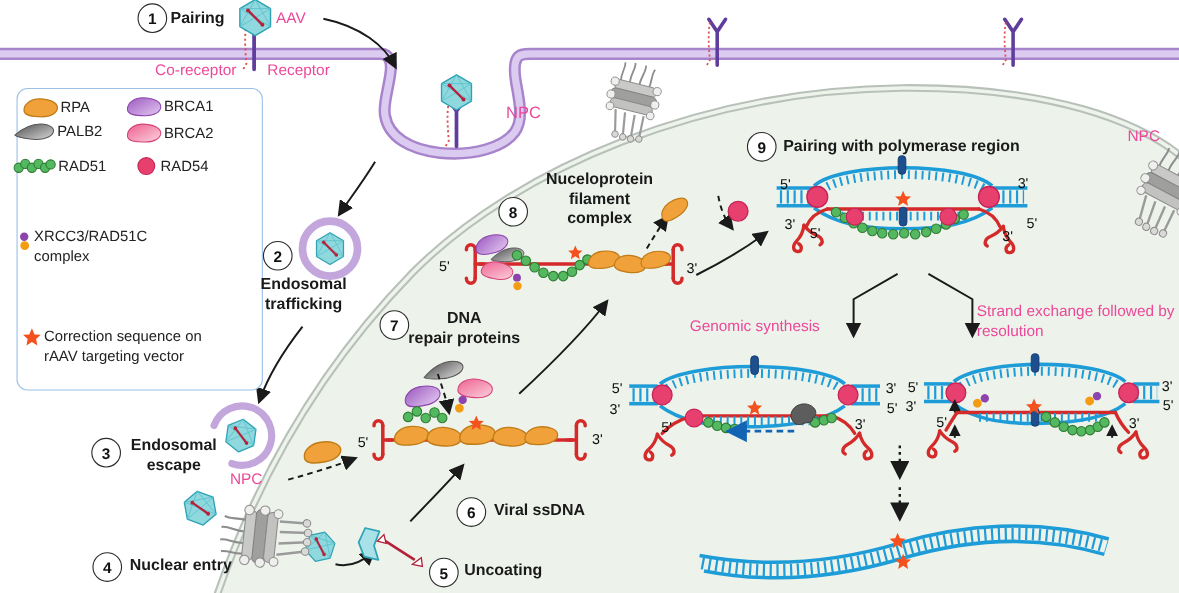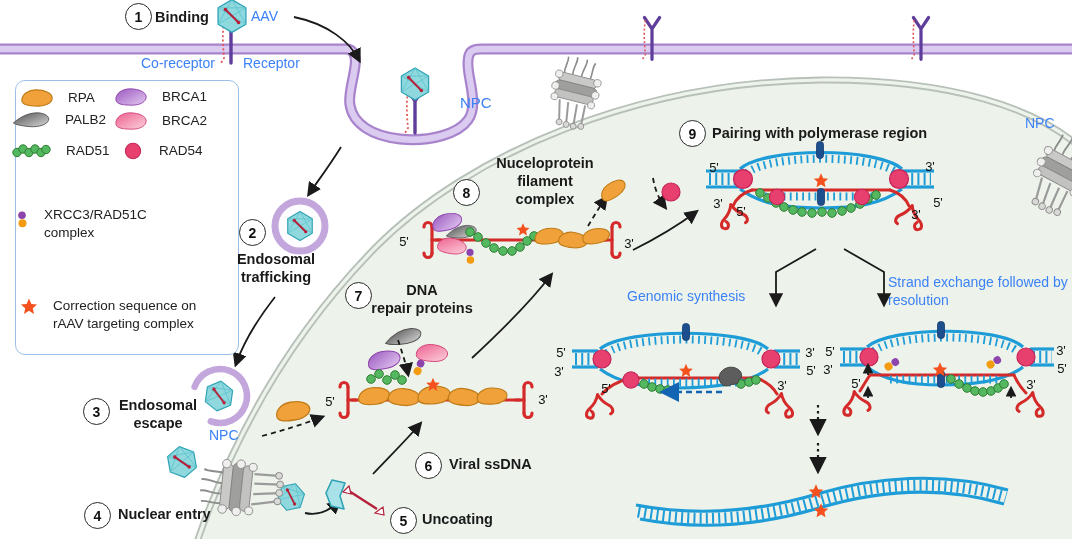--- a/index.html
+++ b/index.html
@@ -15,24 +15,24 @@
   .beads circle{fill:#53b860;stroke:#2e7d32;stroke-width:1;}
   .arrow{stroke:#1a1a1a;stroke-width:1.8;fill:none;}
   .dash{stroke-dasharray:5 4;}
   .dots{stroke-dasharray:2.5 3.5;stroke-width:2.2;}
   .snum{position:absolute;width:25px;height:25px;border:1.7px solid #2a2a2a;border-radius:50%;
         background:#fff;color:#111;font-weight:bold;font-size:14px;display:flex;
         align-items:center;justify-content:center;z-index:5;}
   .slab{position:absolute;font-weight:bold;font-size:14.5px;color:#1a1a1a;
         white-space:pre-line;line-height:1.25;z-index:5;}
   .ctr{text-align:center;}
-  .mlab{position:absolute;font-size:14px;color:#3b82f6;z-index:5;line-height:1.25;}
+  .mlab{position:absolute;font-size:14px;color:#ec4899;z-index:5;line-height:1.25;}
   .legend-box{position:absolute;left:15px;top:80px;width:222px;height:273px;background:#fff;
         border:1.6px solid #9cc0e8;border-radius:10px;z-index:4;}
-  .litem{position:absolute;display:flex;align-items:center;gap:14px;z-index:6;}
+  .litem{position:absolute;display:flex;align-items:center;gap:1px;z-index:6;}
   .litem.top{align-items:flex-start;}
   .llab{font-size:13.5px;color:#222;line-height:1.3;}
 </style>
 </head>
 <body>
 
 <div id="canvas">
 
 <svg id="art" width="1072" height="539" viewBox="0 0 1072 539">
 <defs>
@@ -461,25 +461,25 @@
 <div class="litem top" style="left:14px;top:206px">
   <svg width="16" height="26" viewBox="-8 -12 16 24">
         <use href="#xr" transform="scale(0.95)"></use>
       </svg>
   <span class="llab" style="width:128px">XRCC3/RAD51C complex</span>
 </div>
 <div class="litem top" style="left:19px;top:297px">
   <svg width="20" height="20" viewBox="-10 -10 20 20">
         <use href="#star"></use>
       </svg>
-  <span class="llab" style="width:170px">Correction sequence on rAAV targeting complex</span>
+  <span class="llab" style="width:170px">Correction sequence on rAAV targeting vector</span>
 </div>
 
 <div class="snum" style="left:125px;top:3px">1</div>
-<div class="slab" style="left:155px;top:8px">Binding</div>
+<div class="slab" style="left:155px;top:8px">Pairing</div>
 <div class="snum" style="left:239px;top:219px">2</div>
 <div class="slab ctr" style="left:224px;top:250px;width:104px">Endosomal
 trafficking</div>
 <div class="snum" style="left:83px;top:398px">3</div>
 <div class="slab ctr" style="left:114px;top:396px;width:88px">Endosomal
 escape</div>
 <div class="snum" style="left:84px;top:502px">4</div>
 <div class="slab" style="left:118px;top:505px;white-space:nowrap">Nuclear entry</div>
 <div class="snum" style="left:390px;top:507px">5</div>
 <div class="slab" style="left:422px;top:510px">Uncoating</div>

